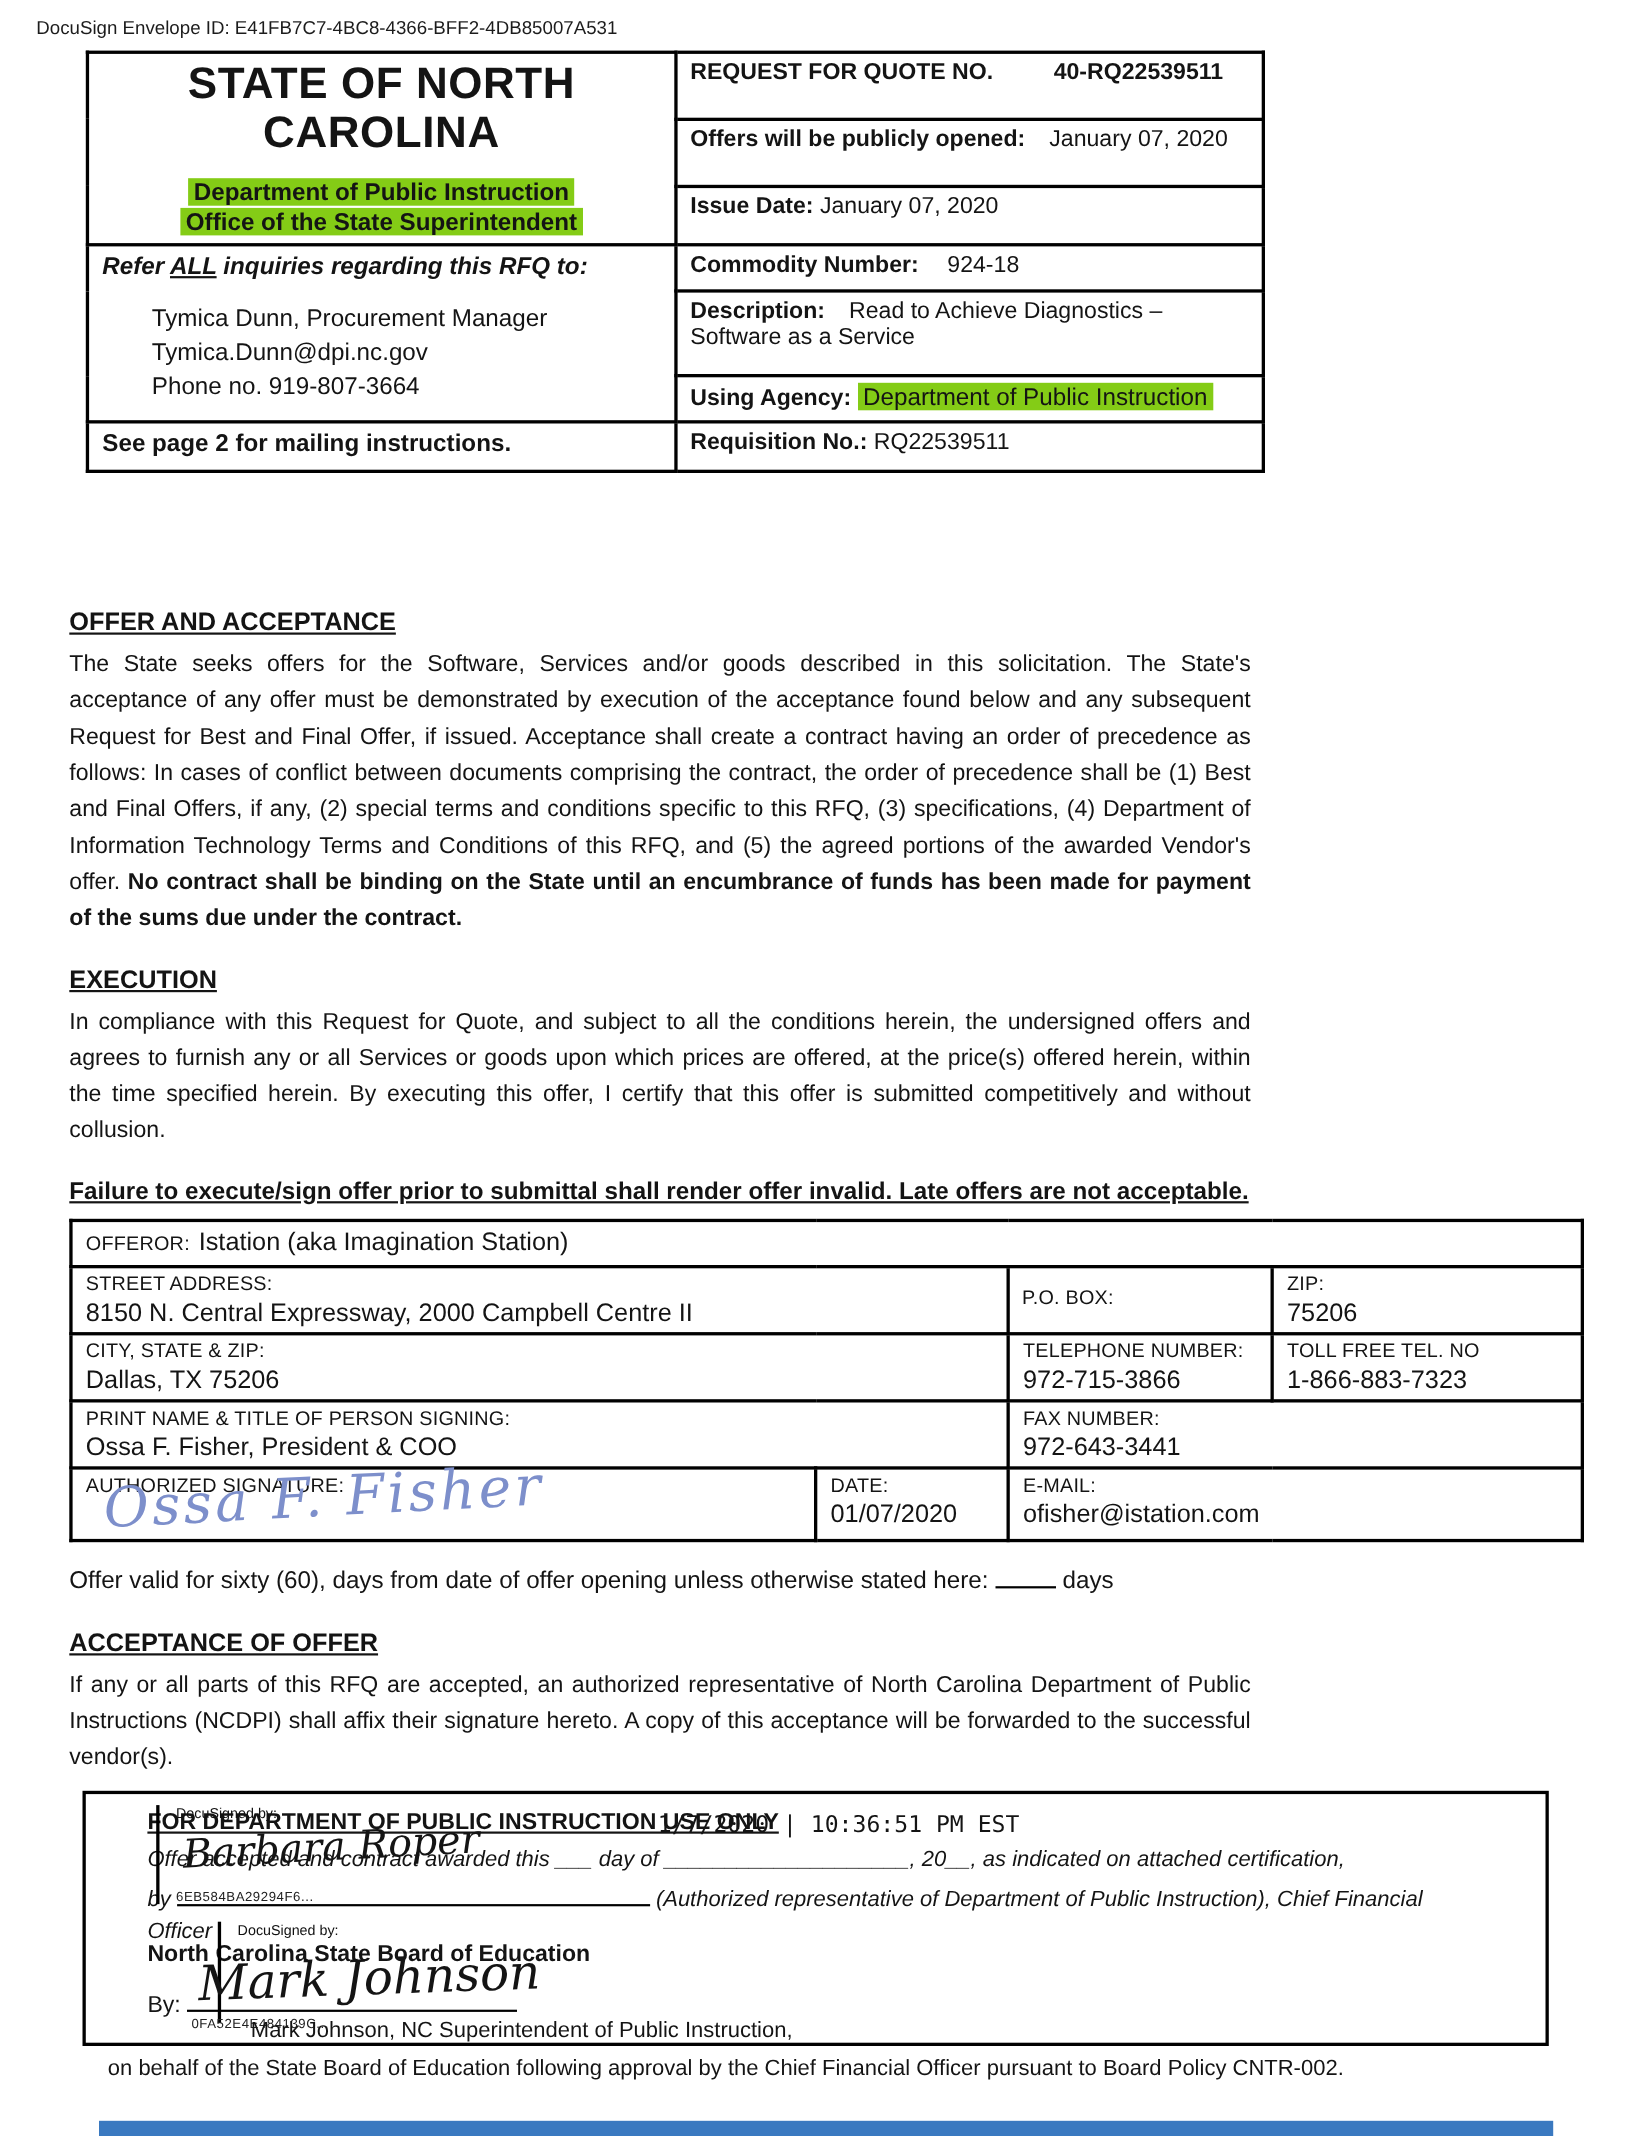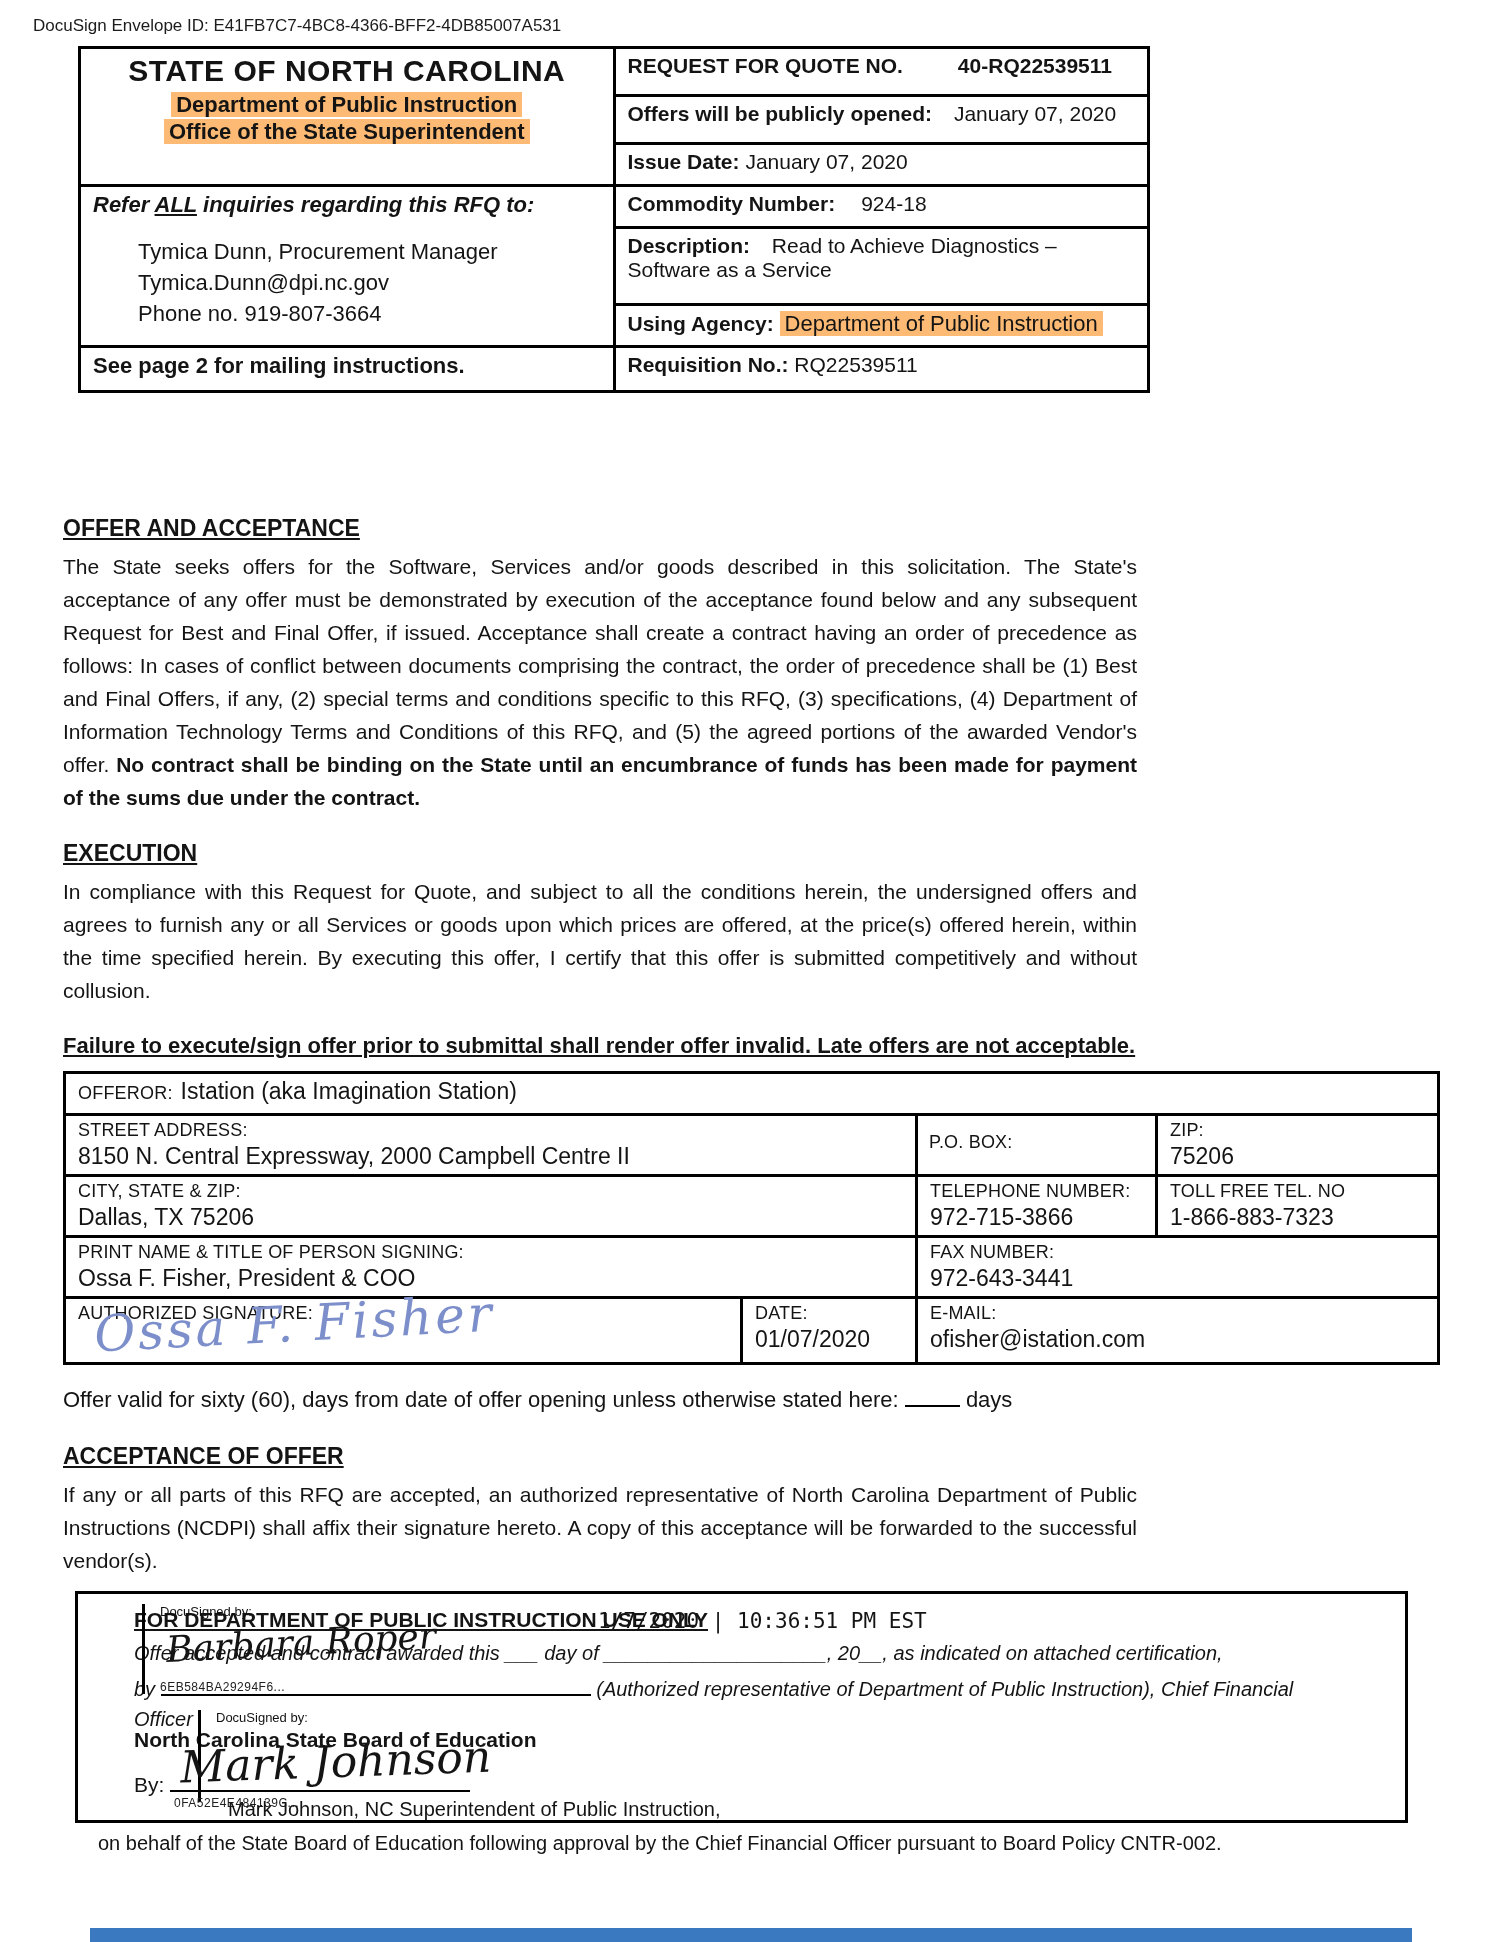--- a/index.html
+++ b/index.html
@@ -8,23 +8,23 @@
   .page { position:relative; width:1500px; height:1942px; background:#fff; overflow:hidden;border-radius:15px; }
 
   .envelope-id { position:absolute; top:16px; left:33px; font-size:17px; color:#1c1c1c; }
 
   .content { position:absolute; top:46px; left:63px; width:1375px; }
 
   
   table.hdr { border-collapse:collapse; margin-left:15px; width:1072px; table-layout:fixed; }
   table.hdr td { border:3px solid #000; padding:5px 12px; vertical-align:top; font-size:21px; }
   td.hd-left { text-align:center; padding-top:16px; }
-  .state-title { font-size:30px; font-weight:bold; letter-spacing:.5px; margin-bottom:4px; }
+  .state-title { font-size:40px; font-weight:bold; letter-spacing:.5px; margin-bottom:18px; }
   .hl-line { margin:1px 0; }
-  .hl { background:#fdba74; padding:0 5px; font-weight:bold; font-size:22px; }
+  .hl { background:#84cc16; padding:0 5px; font-weight:bold; font-size:22px; }
   td.refer-cell { padding-top:10px; }
   .refer-head { font-weight:bold; font-style:italic; font-size:22px; }
   .u-all { text-decoration:underline; }
   .contact { margin:18px 0 0 45px; font-size:22px; line-height:31px; }
   .mailing { font-weight:bold; font-size:22px; }
   .lbl { font-weight:bold; }
   .gap  { margin-left:55px; }
   .gap2 { margin-left:26px; }
   .gap3 { margin-left:16px; }
   td.r-h48 { height:48px; } td.r-h42 { height:42px; } td.r-h77 { height:77px; } td.r-h45 { height:45px; }

